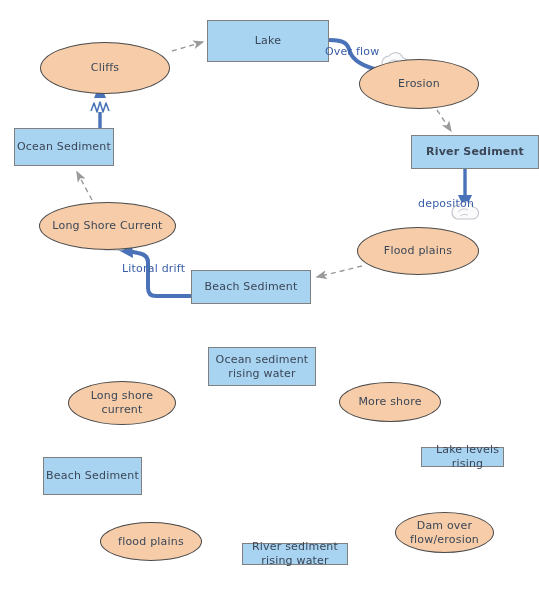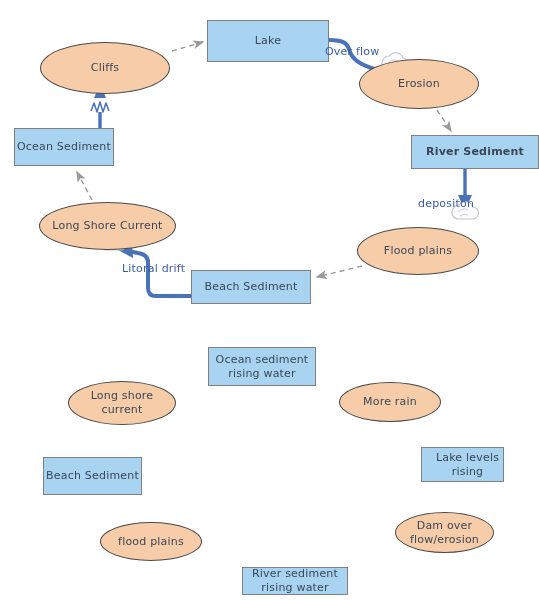--- a/index.html
+++ b/index.html
@@ -166,34 +166,34 @@
 
 <div class="node box" style="left:208px; top:347px; width:108px; height:39px;">
   <span>Ocean sediment rising water</span>
 </div>
 
 <div class="node ellipse" style="left:68px; top:381px; width:108px; height:44px;">
   <span>Long shore current</span>
 </div>
 
 <div class="node ellipse" style="left:339px; top:382px; width:102px; height:40px;">
-  <span>More rain</span>
+  <span>More shore</span>
 </div>
 
 <div class="node box" style="left:43px; top:457px; width:99px; height:38px;">
   <span>Beach Sediment</span>
 </div>
 
-<div class="node box" style="left:421px; top:447px; width:83px; height:35px;padding-left:10px;">
+<div class="node box" style="left:421px; top:447px; width:83px; height:20px;padding-left:10px;">
   <span>Lake levels rising</span>
 </div>
 
 <div class="node ellipse" style="left:100px; top:522px; width:102px; height:39px;">
   <span>flood plains</span>
 </div>
 
-<div class="node box" style="left:242px; top:543px; width:106px; height:28px;margin-top:24px;">
+<div class="node box" style="left:242px; top:543px; width:106px; height:22px;">
   <span>River sediment rising water</span>
 </div>
 
 <div class="node ellipse" style="left:395px; top:512px; width:99px; height:41px;">
   <span>Dam over flow/erosion</span>
 </div>
 
 </body></html>

